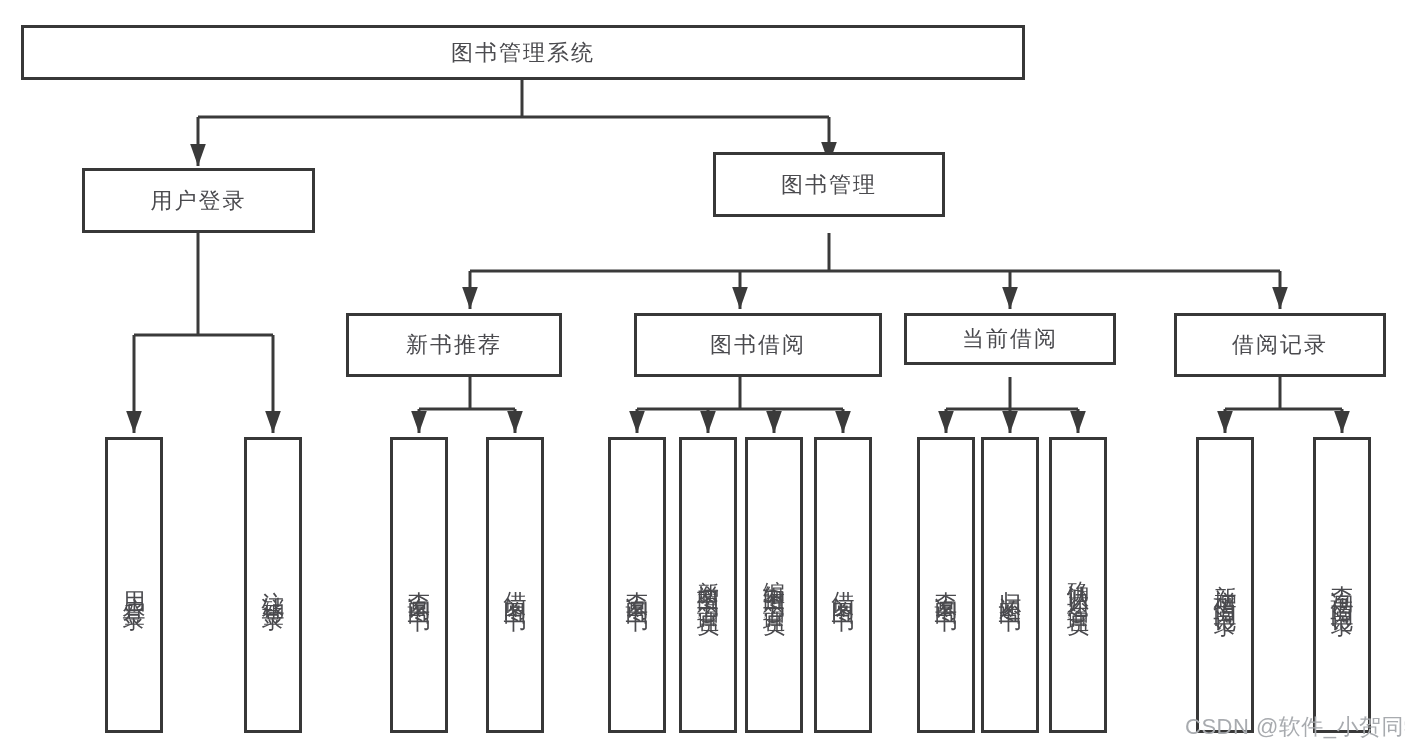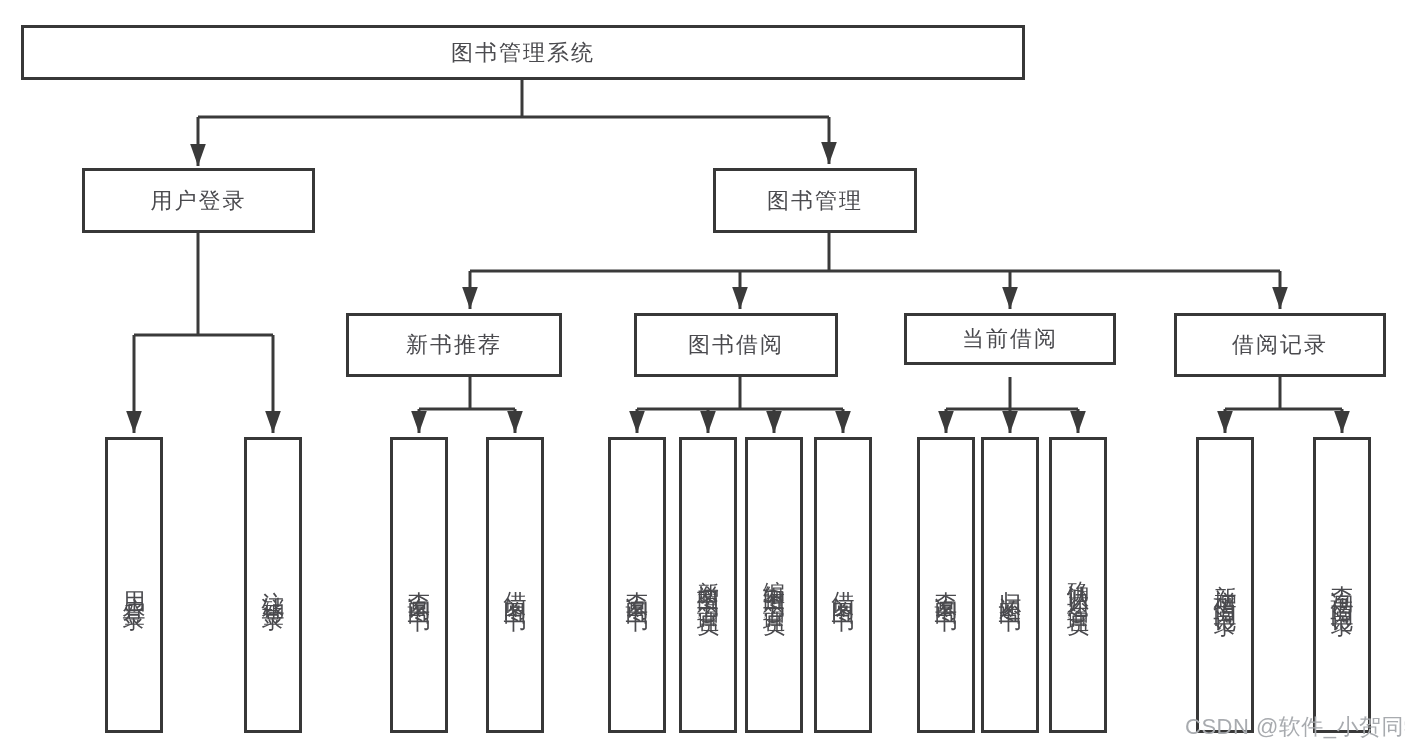--- a/index.html
+++ b/index.html
@@ -146,28 +146,28 @@
     </g>
   </svg>
 
   <div class="hnode" style="left:21px; top:13px; width:1004px; height:55px;margin-top:12px;">
     <span>图书管理系统</span>
   </div>
 
   <div class="hnode" style="left:82px; top:168px; width:233px; height:65px;">
     <span>用户登录</span>
   </div>
-  <div class="hnode" style="left:713px; top:168px; width:204px; height:65px;font-family:Liberation Serif, serif;">
+  <div class="hnode" style="left:713px; top:152px; width:232px; height:65px;font-family:Liberation Serif, serif;">
     <span>图书管理</span>
   </div>
 
   <div class="hnode" style="left:346px; top:313px; width:216px; height:64px;">
     <span>新书推荐</span>
   </div>
-  <div class="hnode" style="left:634px; top:313px; width:204px; height:64px;">
+  <div class="hnode" style="left:634px; top:313px; width:248px; height:64px;">
     <span>图书借阅</span>
   </div>
   <div class="hnode" style="left:904px; top:313px; width:212px; height:52px;">
     <span>当前借阅</span>
   </div>
   <div class="hnode" style="left:1174px; top:313px; width:212px; height:64px;">
     <span>借阅记录</span>
   </div>
 
   <div class="leaf" style="left:105px;">

